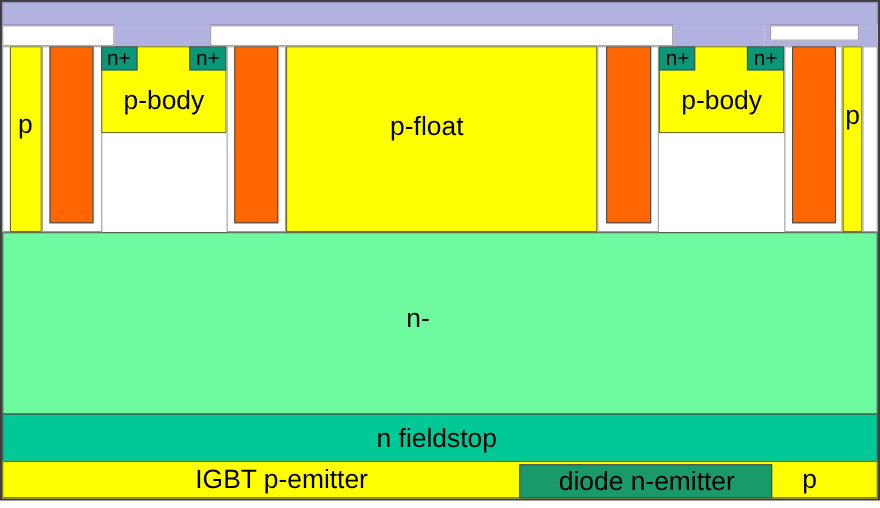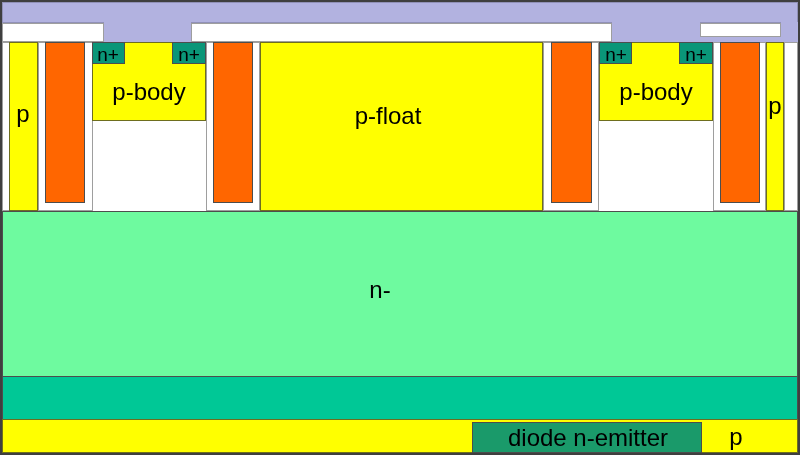--- a/index.html
+++ b/index.html
@@ -93,15 +93,17 @@
   <span class="lbl" style="left:23px;top:114px;">p</span>
   <span class="lbl small" style="left:108px;top:54px;">n+</span>
   <span class="lbl small" style="left:189px;top:54px;">n+</span>
   <span class="lbl" style="left:149px;top:92px;">p-body</span>
   <span class="lbl" style="left:388px;top:116px;">p-float</span>
   <span class="lbl small" style="left:616px;top:54px;">n+</span>
   <span class="lbl small" style="left:696px;top:54px;">n+</span>
   <span class="lbl" style="left:656px;top:92px;">p-body</span>
   <span class="lbl" style="left:775px;top:106px;">p</span>
   <span class="lbl" style="left:380px;top:290px;">n-</span>
+  <span class="lbl" style="left:397px;top:399px;">n fieldstop</span>
+  <span class="lbl" style="left:256px;top:437px;">IGBT p-emitter</span>
   <span class="lbl" style="left:588px;top:438px;">diode n-emitter</span>
   <span class="lbl" style="left:736px;top:437px;">p</span>
 </div>
 
 </body></html>

